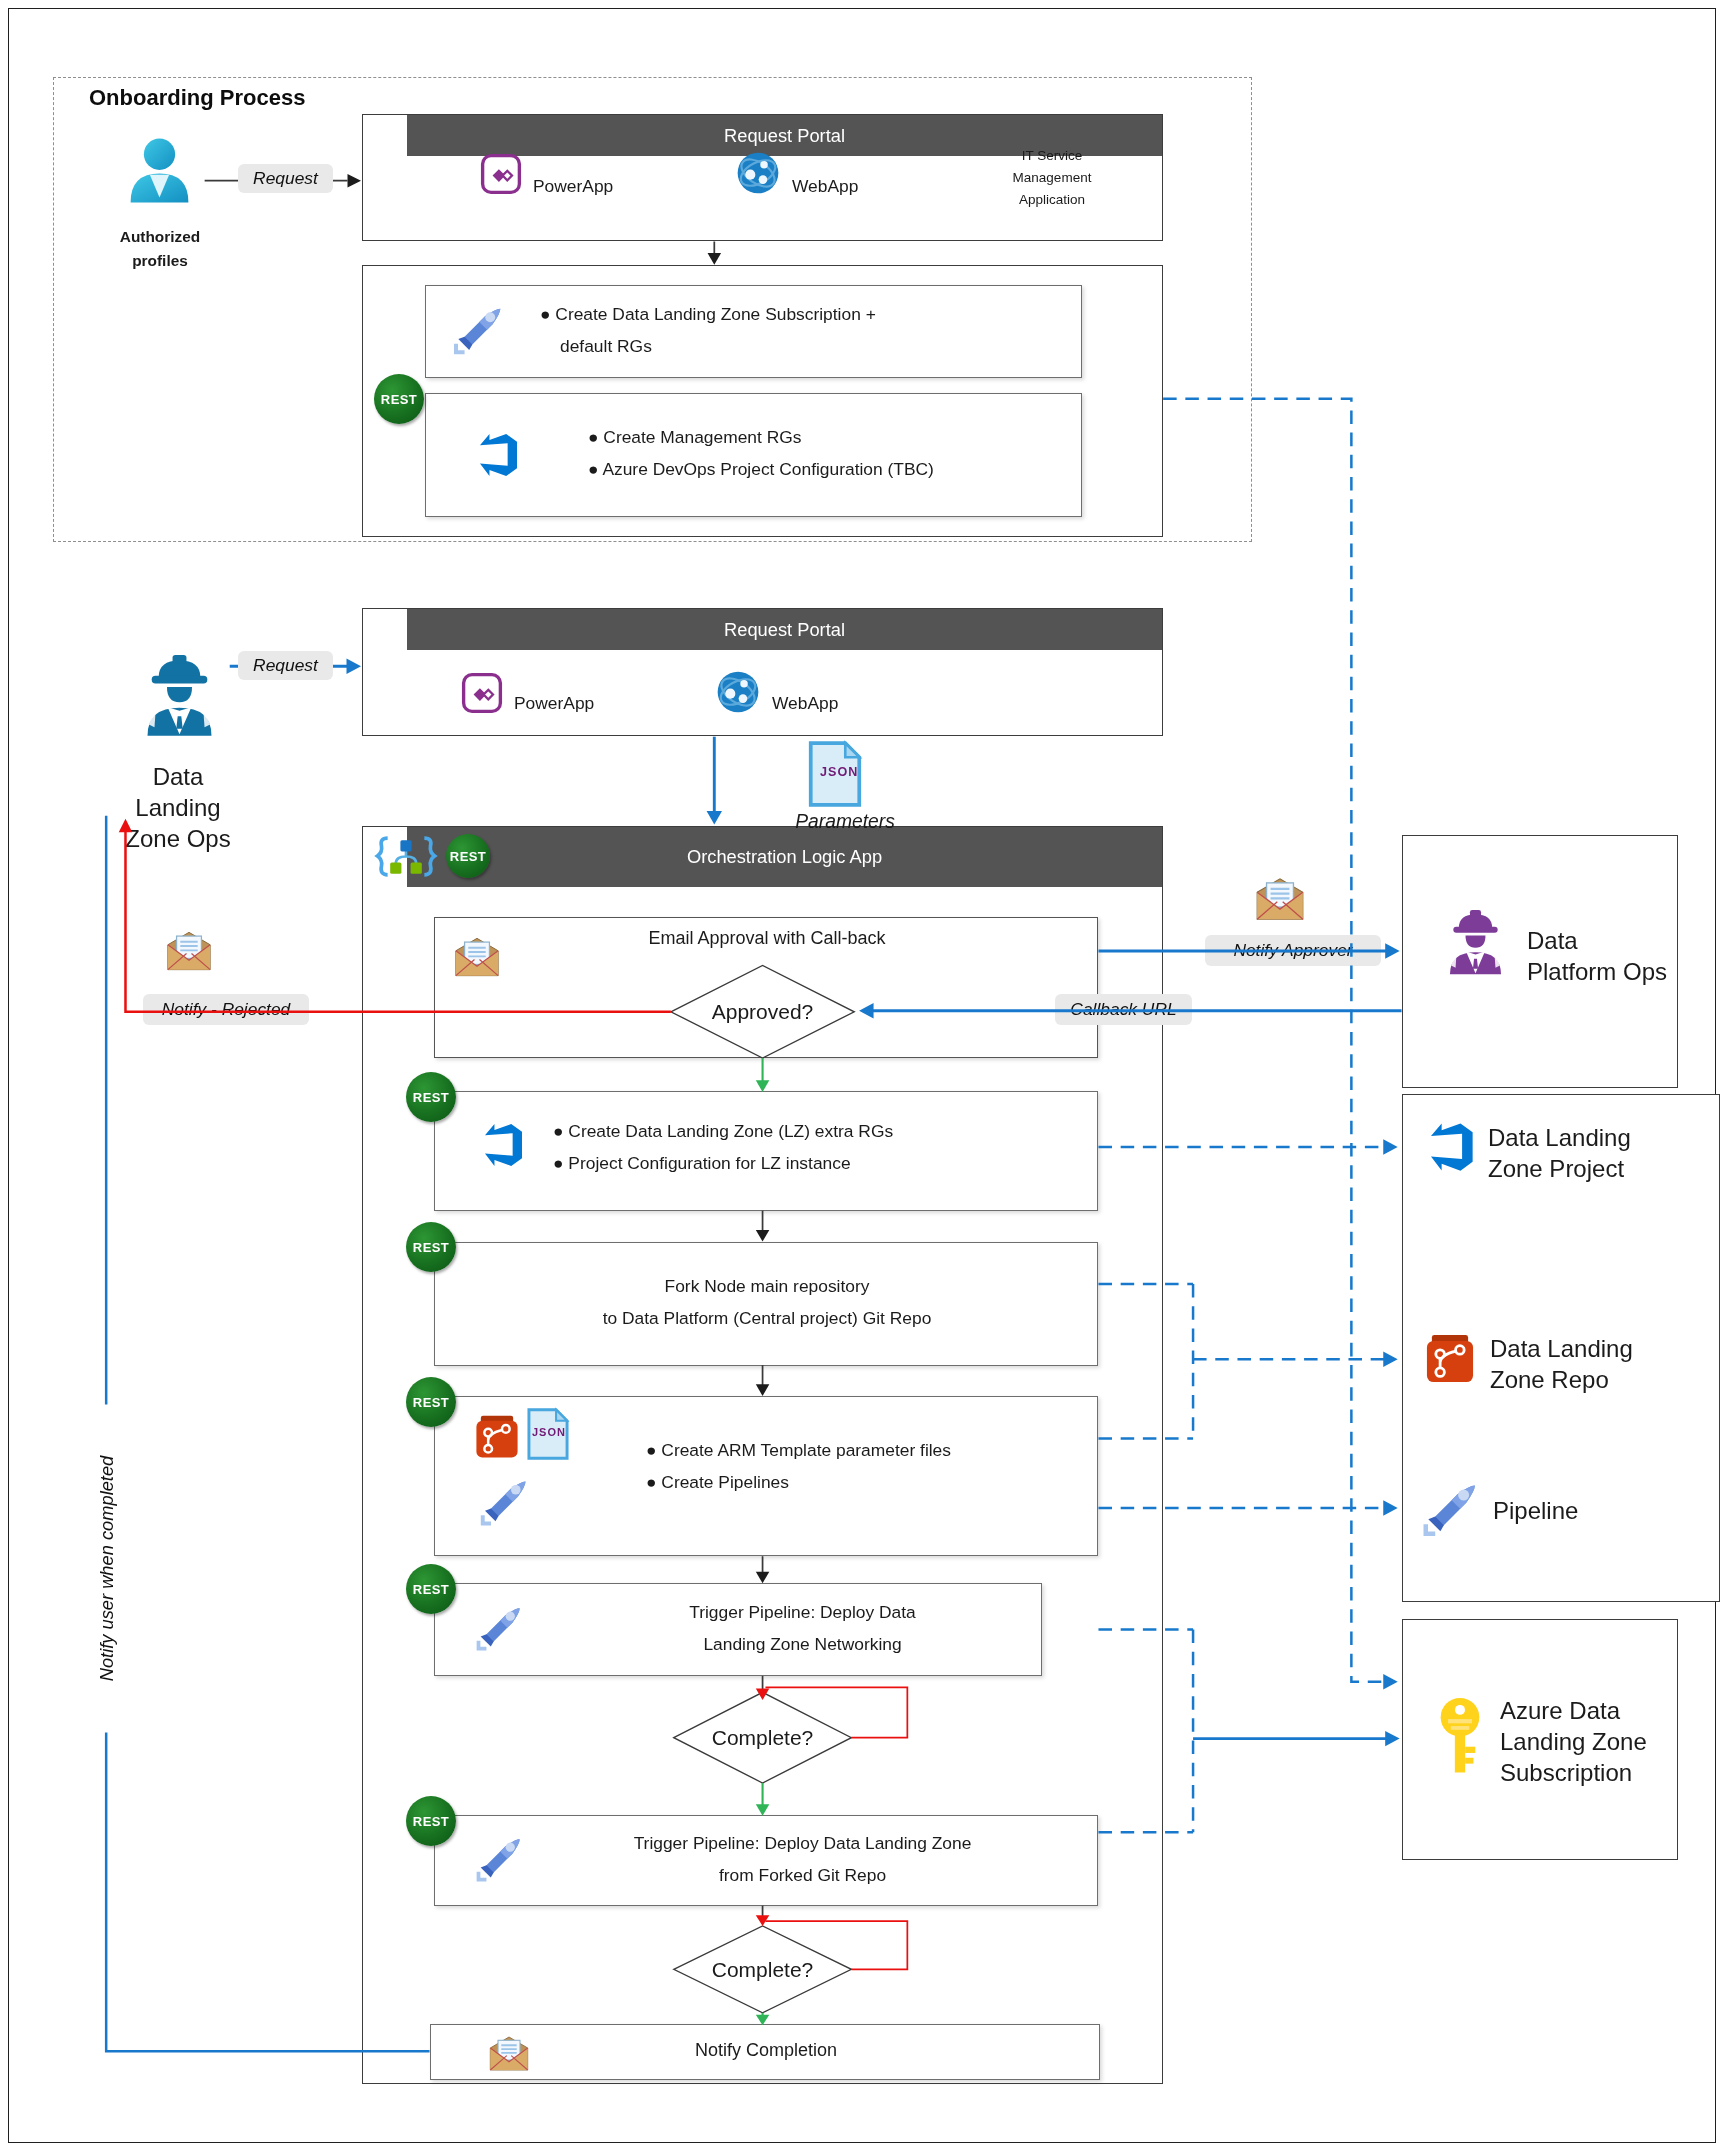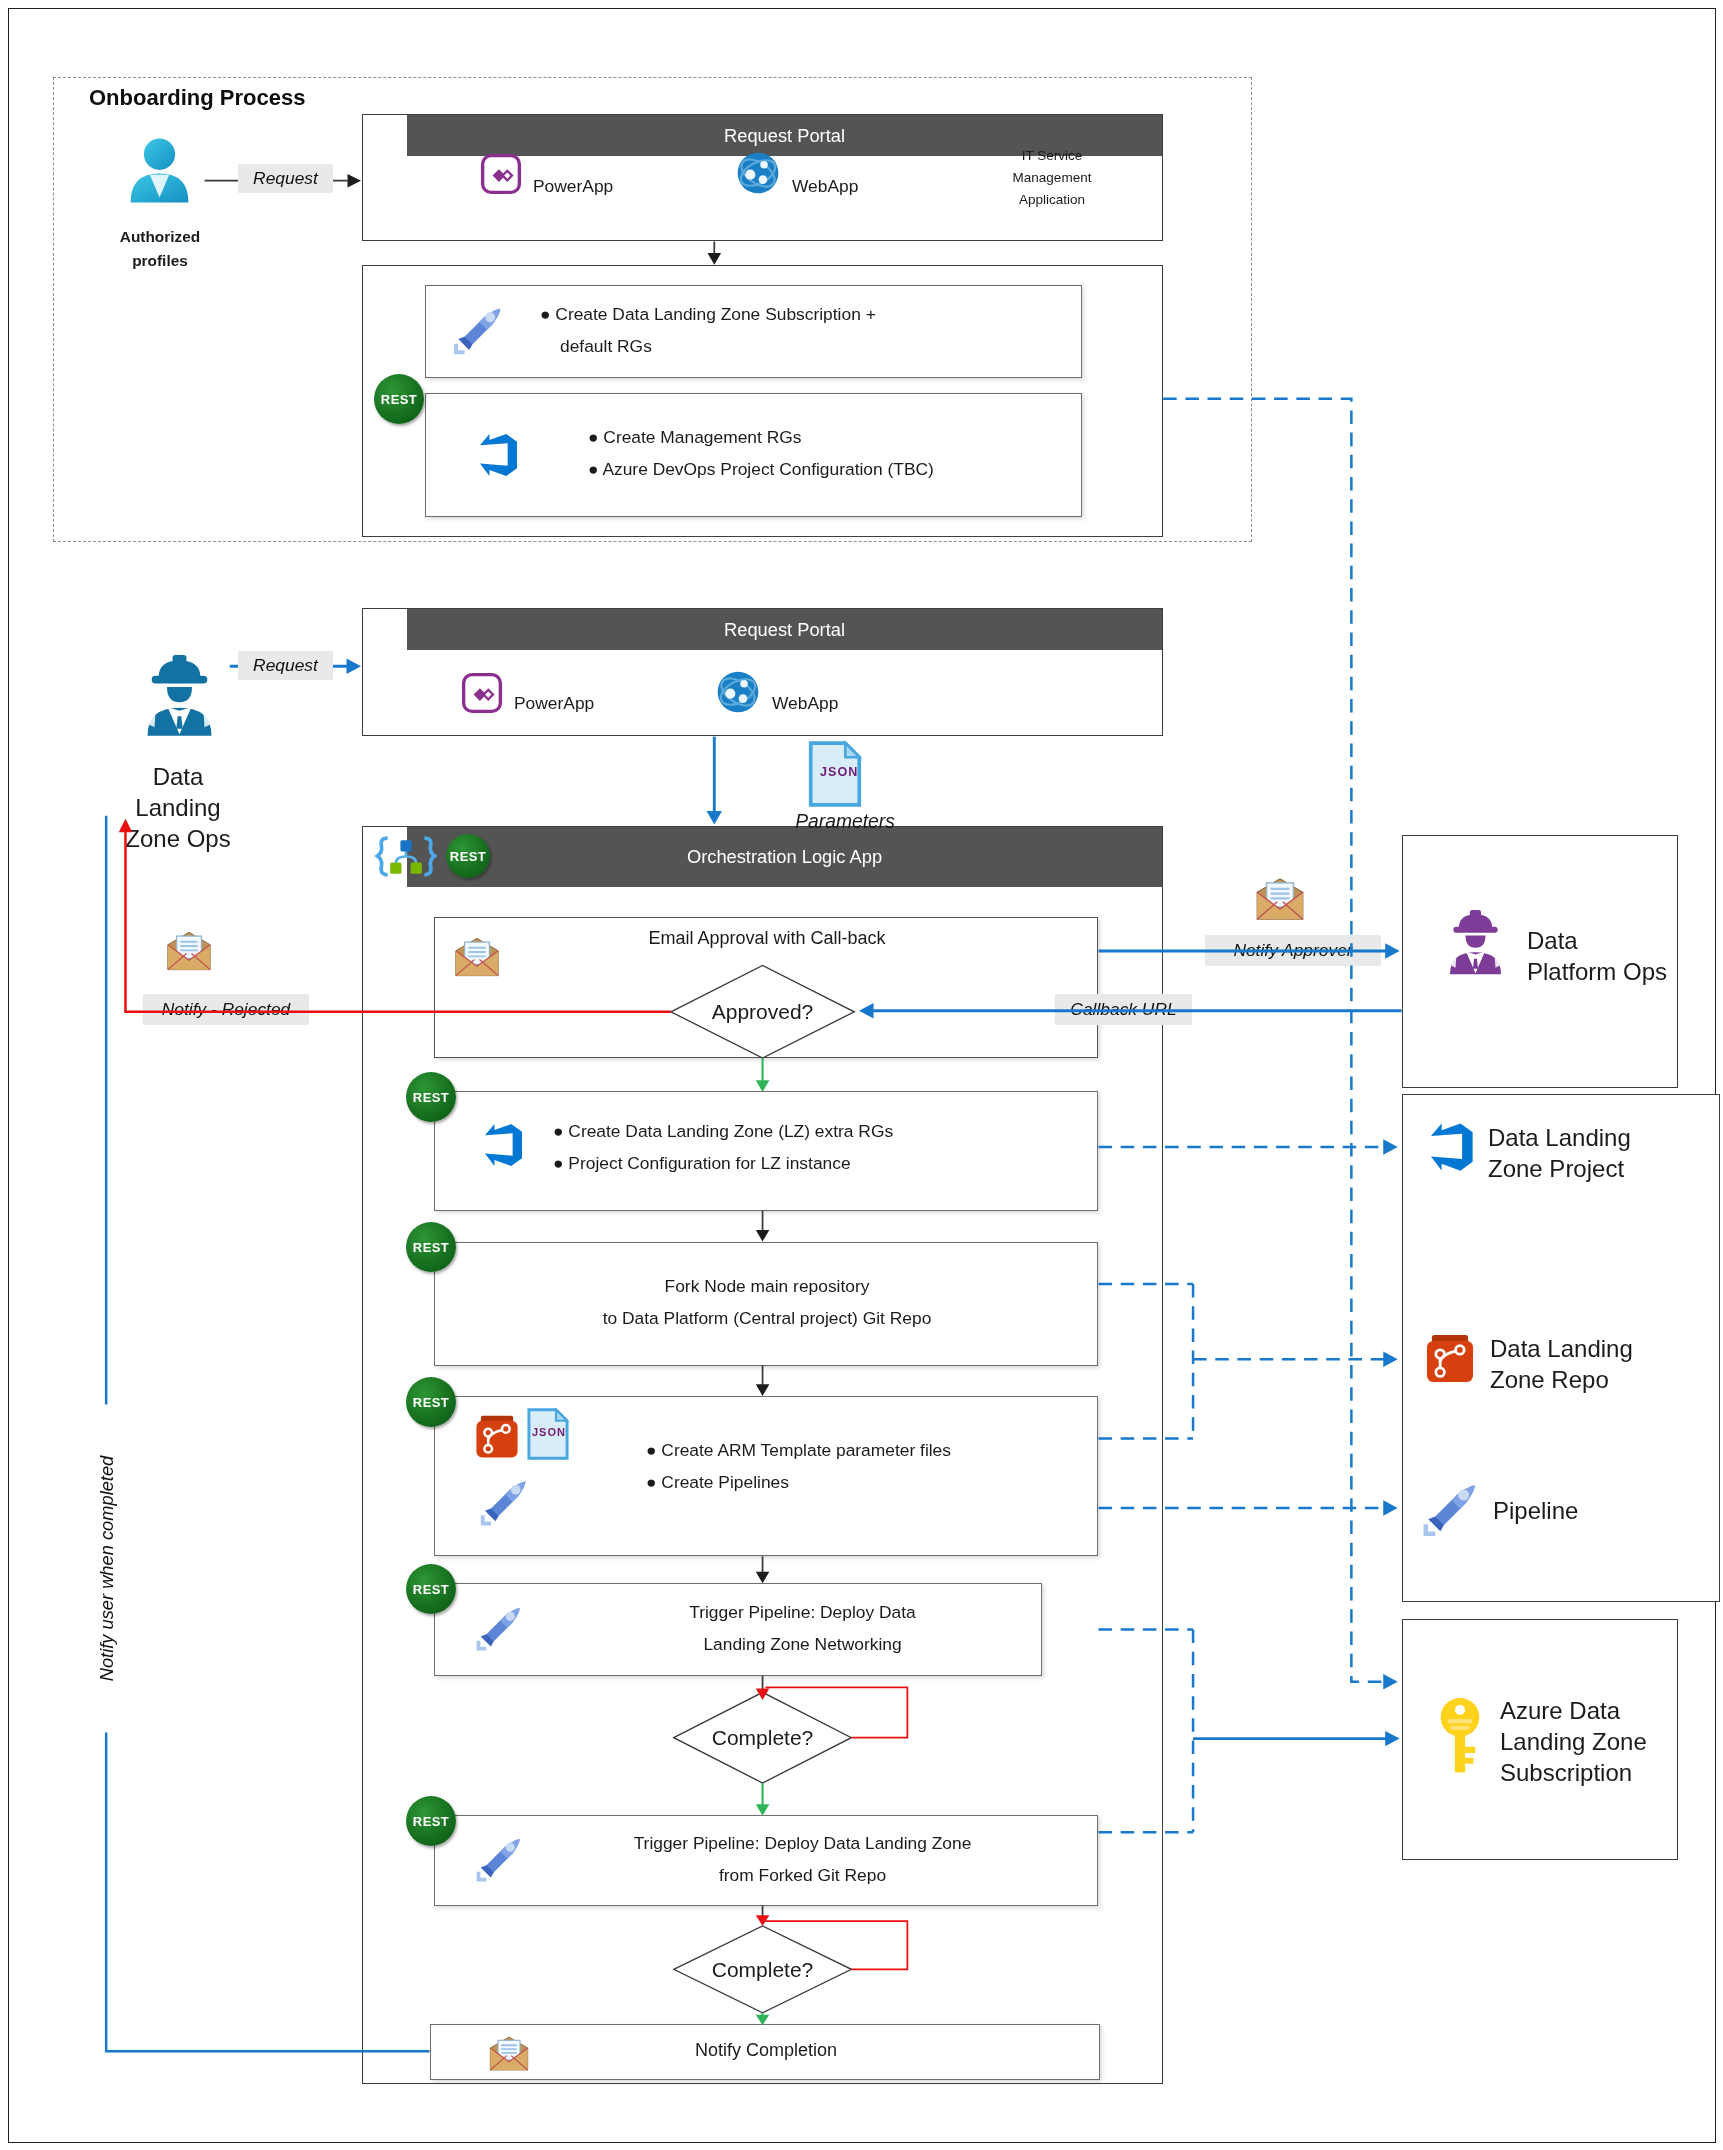--- a/index.html
+++ b/index.html
@@ -6,21 +6,21 @@
   #canvas{position:relative;width:1723px;height:2150px;background:#fff;
           font-family:"Liberation Sans",sans-serif;color:#1b1b1b;overflow:hidden;}
   .abs{position:absolute;}
   .border-frame{position:absolute;left:7.7px;top:7.7px;width:1706px;height:2133px;border:1.9px solid #1f1f1f;}
   .dashed-zone{border:1.9px dashed #8f8f8f;}
   .box{position:absolute;background:#fff;border:1.5px solid #3d3d3d;box-sizing:border-box;}
   .ibx{position:absolute;background:#fff;border:1.9px solid #6e6e6e;box-sizing:border-box;box-shadow:1.9px 1.9px 3.9px rgba(0,0,0,.15);}
   .hdr{position:absolute;left:0;top:0;right:0;height:41px;background:#545454;color:#fff;
        display:flex;align-items:center;justify-content:center;font-size:18.3px;margin-left:44px;}
   .lbl{position:absolute;background:#e9e9e9;color:#111;font-style:italic;font-size:17.4px;
-       display:flex;align-items:center;justify-content:center;}
+       display:flex;align-items:center;justify-content:center;border-radius:6px;}
   .t18{font-size:17.4px;line-height:32px;}
   .t19{font-size:24px;line-height:31px;}
   .ctr{text-align:center;}
   .rest{position:absolute;border-radius:50%;color:#fff;font-weight:bold;font-size:13px;
         display:flex;align-items:center;justify-content:center;letter-spacing:0.4px;
         background:radial-gradient(circle at 36% 32%, #2d9634 0%, #17701f 55%, #0a5514 100%);
         box-shadow:1.4px 1.9px 2.9px rgba(0,0,0,.35);z-index:5;}
   .dmd-lbl{position:absolute;z-index:5;font-size:21px;display:flex;align-items:center;justify-content:center;}
   .vlabel{position:absolute;z-index:5;background:#fff;color:#111;font-style:italic;font-size:18.3px;
           display:flex;align-items:center;justify-content:center;transform:rotate(-90deg);transform-origin:center;}

